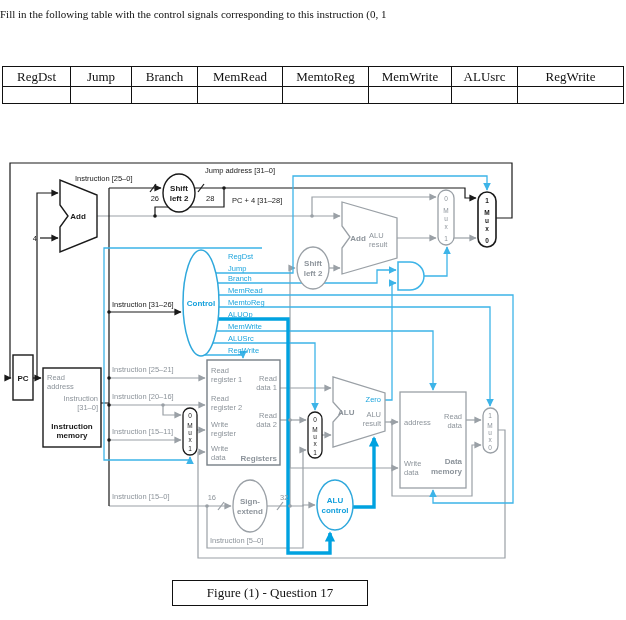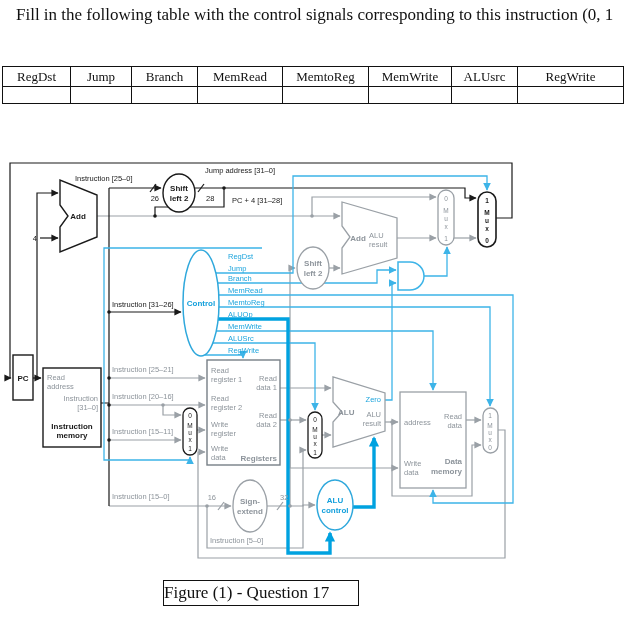--- a/index.html
+++ b/index.html
@@ -1,28 +1,28 @@
 <!DOCTYPE html>
 <html><head>
 <meta charset="utf-8">
 <style>
   html,body{margin:0;padding:0;background:#fff;}
   #page{position:relative;width:626px;height:620px;background:#fff;overflow:hidden;
         font-family:"Liberation Serif",serif;color:#111;}
-  #title{position:absolute;left:16px;top:6px;width:600px;font-size:17px;line-height:17px;}
+  #title{position:absolute;left:0;top:6px;width:600px;font-size:11px;line-height:17px;}
   #title .l2{padding-left:20px;}
   #ctl-table{position:absolute;left:2px;top:66px;width:621px;border-collapse:collapse;
              table-layout:fixed;font-size:13px;}
   #ctl-table th,#ctl-table td{border:1.2px solid #111;font-weight:normal;
              padding:1px 3px;text-align:center;white-space:nowrap;}
   #ctl-table th{height:17px;}
   #ctl-table td{height:14px;}
   #diagram{position:absolute;left:0;top:0;}
-  #caption{position:absolute;left:163px;top:580px;width:194px;height:24px;
-           border:1.6px solid #111;font-size:17px;line-height:24px;}
+  #caption{position:absolute;left:172px;top:580px;width:194px;height:24px;
+           border:1.6px solid #111;text-align:center;font-size:13px;line-height:24px;}
   svg text{font-family:"Liberation Sans",sans-serif;}
   .tk{font-size:7.5px;fill:#1a1a1a;}
   .tkb{font-size:8px;font-weight:bold;fill:#1a1a1a;}
   .tg{font-size:7.5px;fill:#8d949b;}
   .tgb{font-size:8px;font-weight:bold;fill:#8d949b;}
   .tb{font-size:7.5px;fill:#1ea5dd;}
   .tbb{font-size:8px;font-weight:bold;fill:#14a0dc;}
   .tm{font-size:6.5px;}
 </style>
 </head>

